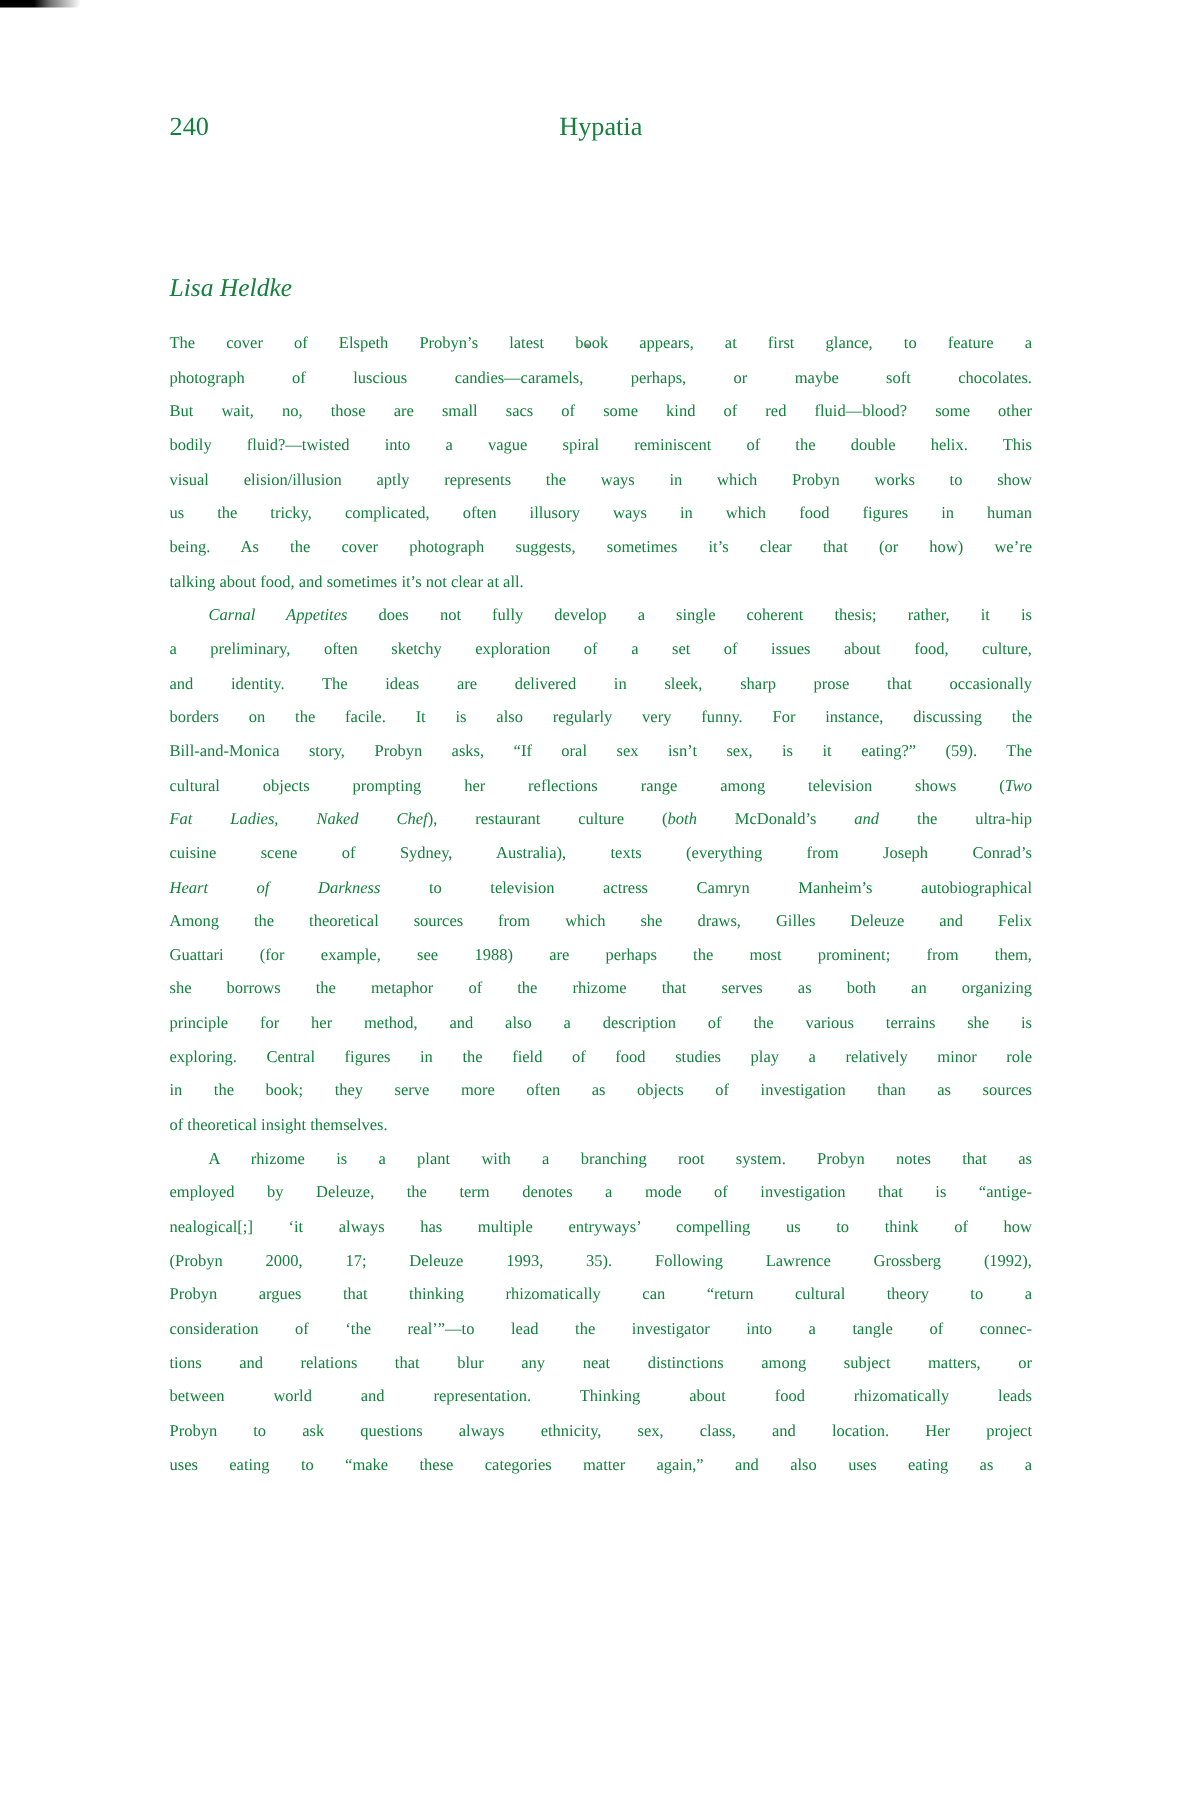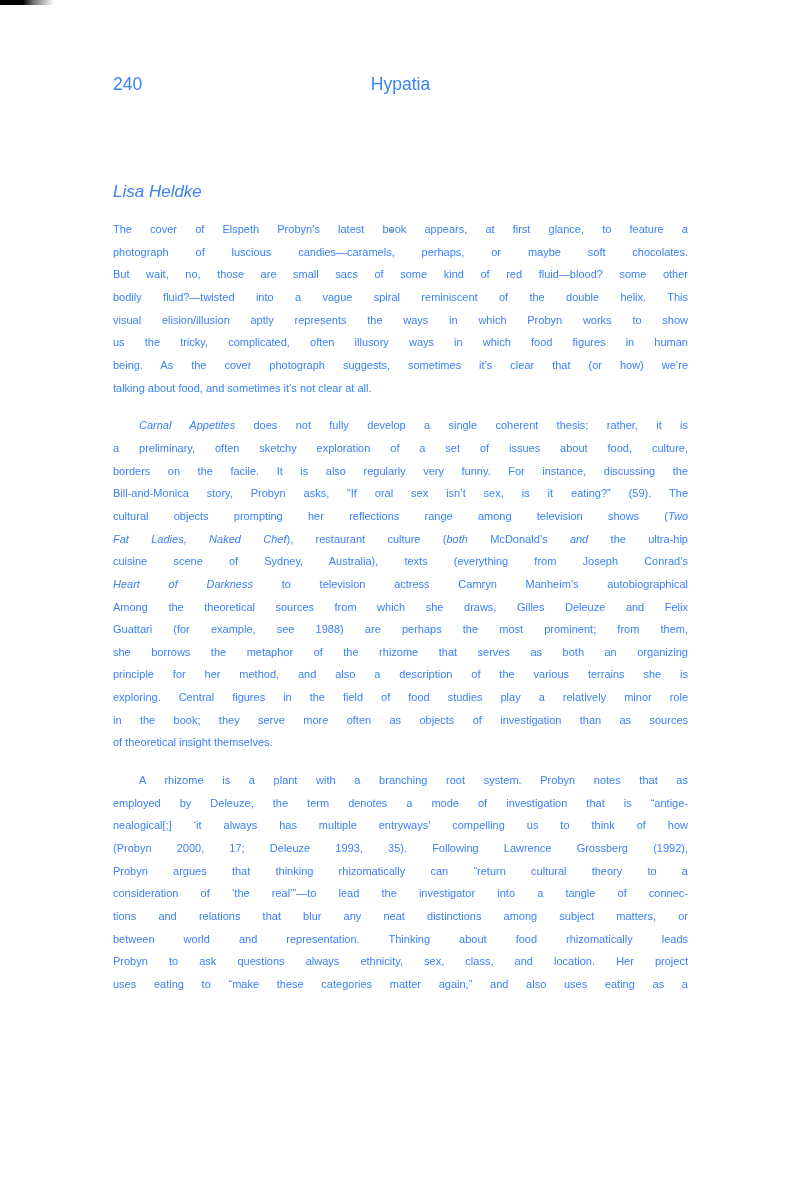--- a/index.html
+++ b/index.html
@@ -2,22 +2,22 @@
 <html><head>
 <meta charset="utf-8">
 <style>
   html, body { margin: 0; padding: 0; background: #ffffff; }
   .page {
     position: relative;
     width: 801px;
     height: 1200px;
     background: #ffffff;
     overflow: hidden;
-    font-family: Liberation Sans, sans-serif;
-    color: #3b82f6;
+    font-family: Liberation Serif, serif;
+    color: #15803d;
   }
   
   .artifact-corner {
     position: absolute; top: 0; left: 0; width: 54px; height: 5px;
     background: linear-gradient(to right, #000 0 42%, rgba(0,0,0,0.55) 62%, rgba(0,0,0,0) 100%);
     border-bottom-right-radius: 4px;
   }
   .speck {
     position: absolute; left: 390px; top: 229px; width: 3px; height: 3px;
     background: #9a9a9a; border-radius: 50%;
@@ -37,21 +37,21 @@
   .block.heading { font-size: 17.2px; line-height: 23.2px; }
   .block.byline  { margin: 28px 0 15px 0; font-size: 17px; line-height: 23px; font-style: italic; }
   .block.paragraph { font-size: 11px; line-height: 22.65px; }
   .line {
     text-align: justify;
     text-align-last: justify;
     text-justify: inter-word;
     white-space: nowrap;
   }
   .line.flush { text-align-last: left; }
-  .line.indent { text-indent: 26px; margin-top: 15px; }
+  .line.indent { text-indent: 26px; }
   .it { font-style: italic; }
   .bd { font-weight: 700; }
 </style>
 </head>
 <body>
 
 <div class="page">
   <div class="artifact-corner"></div>
   <div class="speck"></div>
 
@@ -70,20 +70,21 @@
         <div class="line"><span>But wait, no, those are small sacs of some kind of red fluid—blood? some other</span></div>
         <div class="line"><span>bodily fluid?—twisted into a vague spiral reminiscent of the double helix. This</span></div>
         <div class="line"><span>visual elision/illusion aptly represents the ways in which Probyn works to show</span></div>
         <div class="line"><span>us the tricky, complicated, often illusory ways in which food figures in human</span></div>
         <div class="line"><span>being. As the cover photograph suggests, sometimes it’s clear that (or how) we’re</span></div>
         <div class="line flush"><span>talking about food, and sometimes it’s not clear at all.</span></div>
       </div>
       <div class="block paragraph">
         <div class="line indent"><span class="it">Carnal Appetites</span><span> does not fully develop a single coherent thesis; rather, it is</span></div>
         <div class="line"><span>a preliminary, often sketchy exploration of a set of issues about food, culture,</span></div>
+        <div class="line"><span>and identity. The ideas are delivered in sleek, sharp prose that occasionally</span></div>
         <div class="line"><span>borders on the facile. It is also regularly very funny. For instance, discussing the</span></div>
         <div class="line"><span>Bill-and-Monica story, Probyn asks, “If oral sex isn’t sex, is it eating?” (59). The</span></div>
         <div class="line"><span>cultural objects prompting her reflections range among television shows (</span><span class="it">Two</span></div>
         <div class="line"><span class="it">Fat Ladies, Naked Chef</span><span>), restaurant culture (</span><span class="it">both</span><span> McDonald’s </span><span class="it">and</span><span> the ultra-hip</span></div>
         <div class="line"><span>cuisine scene of Sydney, Australia), texts (everything from Joseph Conrad’s</span></div>
         <div class="line"><span class="it">Heart of Darkness</span><span> to television actress Camryn Manheim’s autobiographical</span></div>
         <div class="line"><span>Among the theoretical sources from which she draws, Gilles Deleuze and Felix</span></div>
         <div class="line"><span>Guattari (for example, see 1988) are perhaps the most prominent; from them,</span></div>
         <div class="line"><span>she borrows the metaphor of the rhizome that serves as both an organizing</span></div>
         <div class="line"><span>principle for her method, and also a description of the various terrains she is</span></div>

